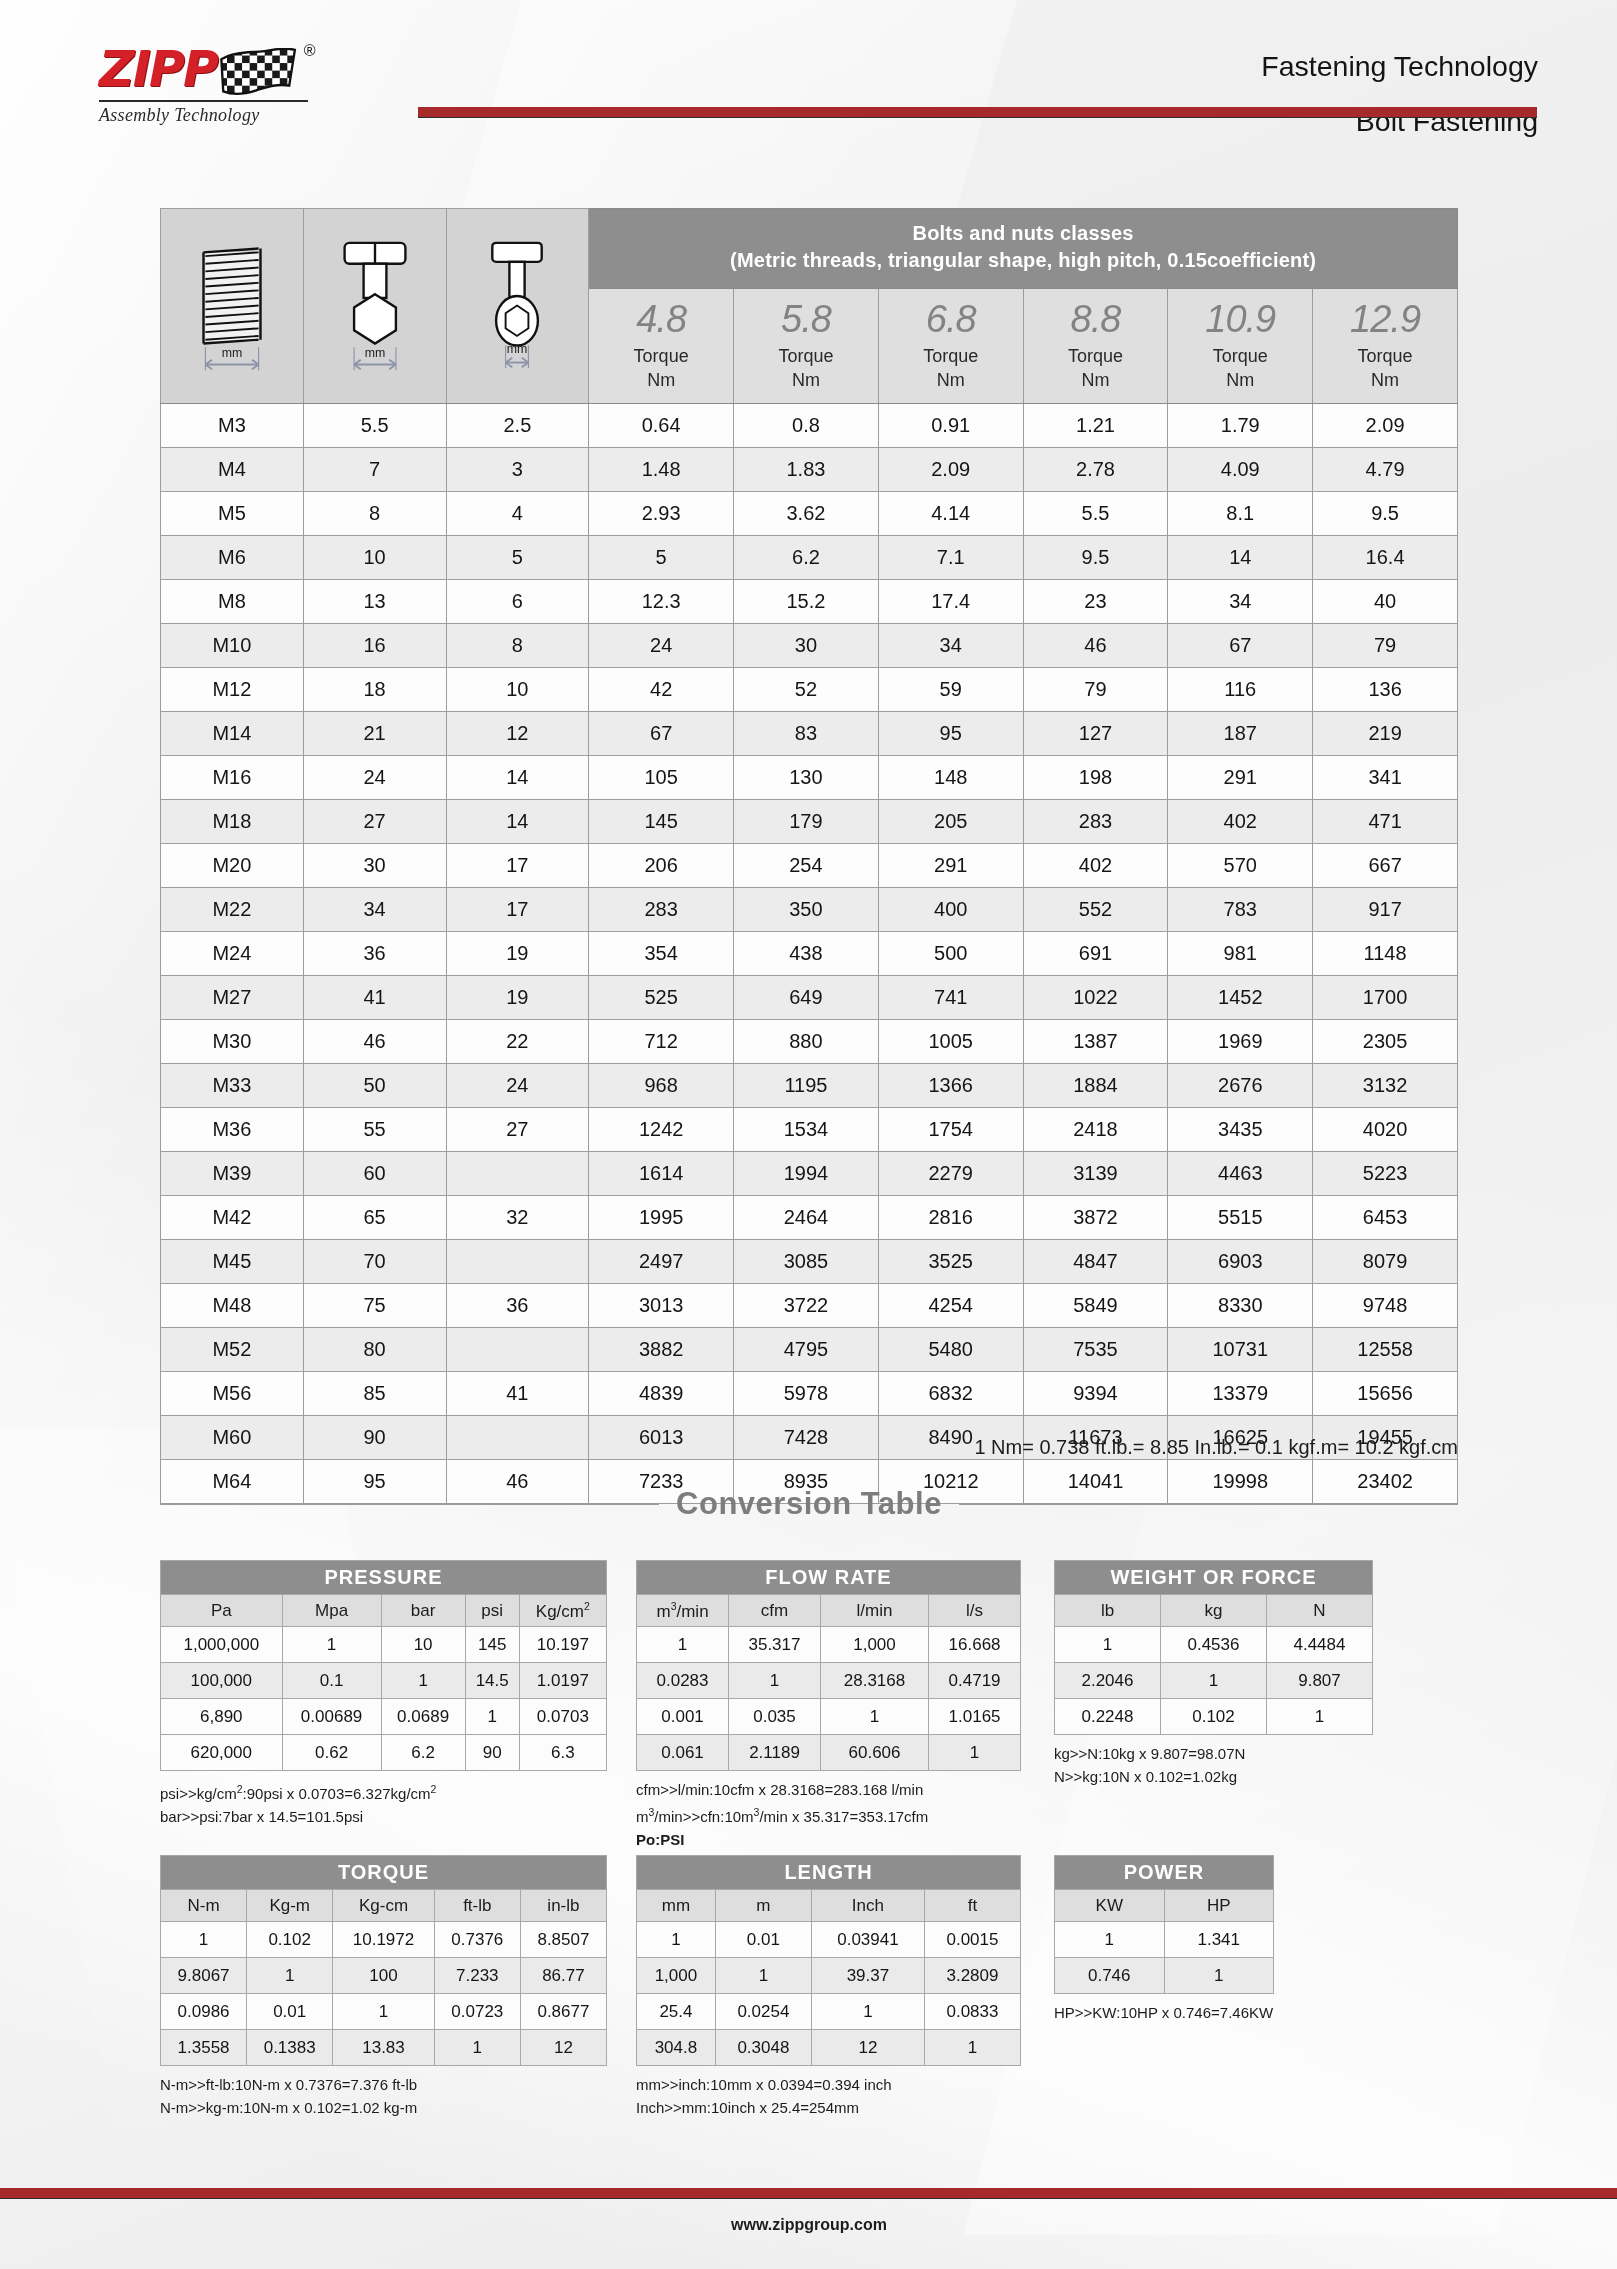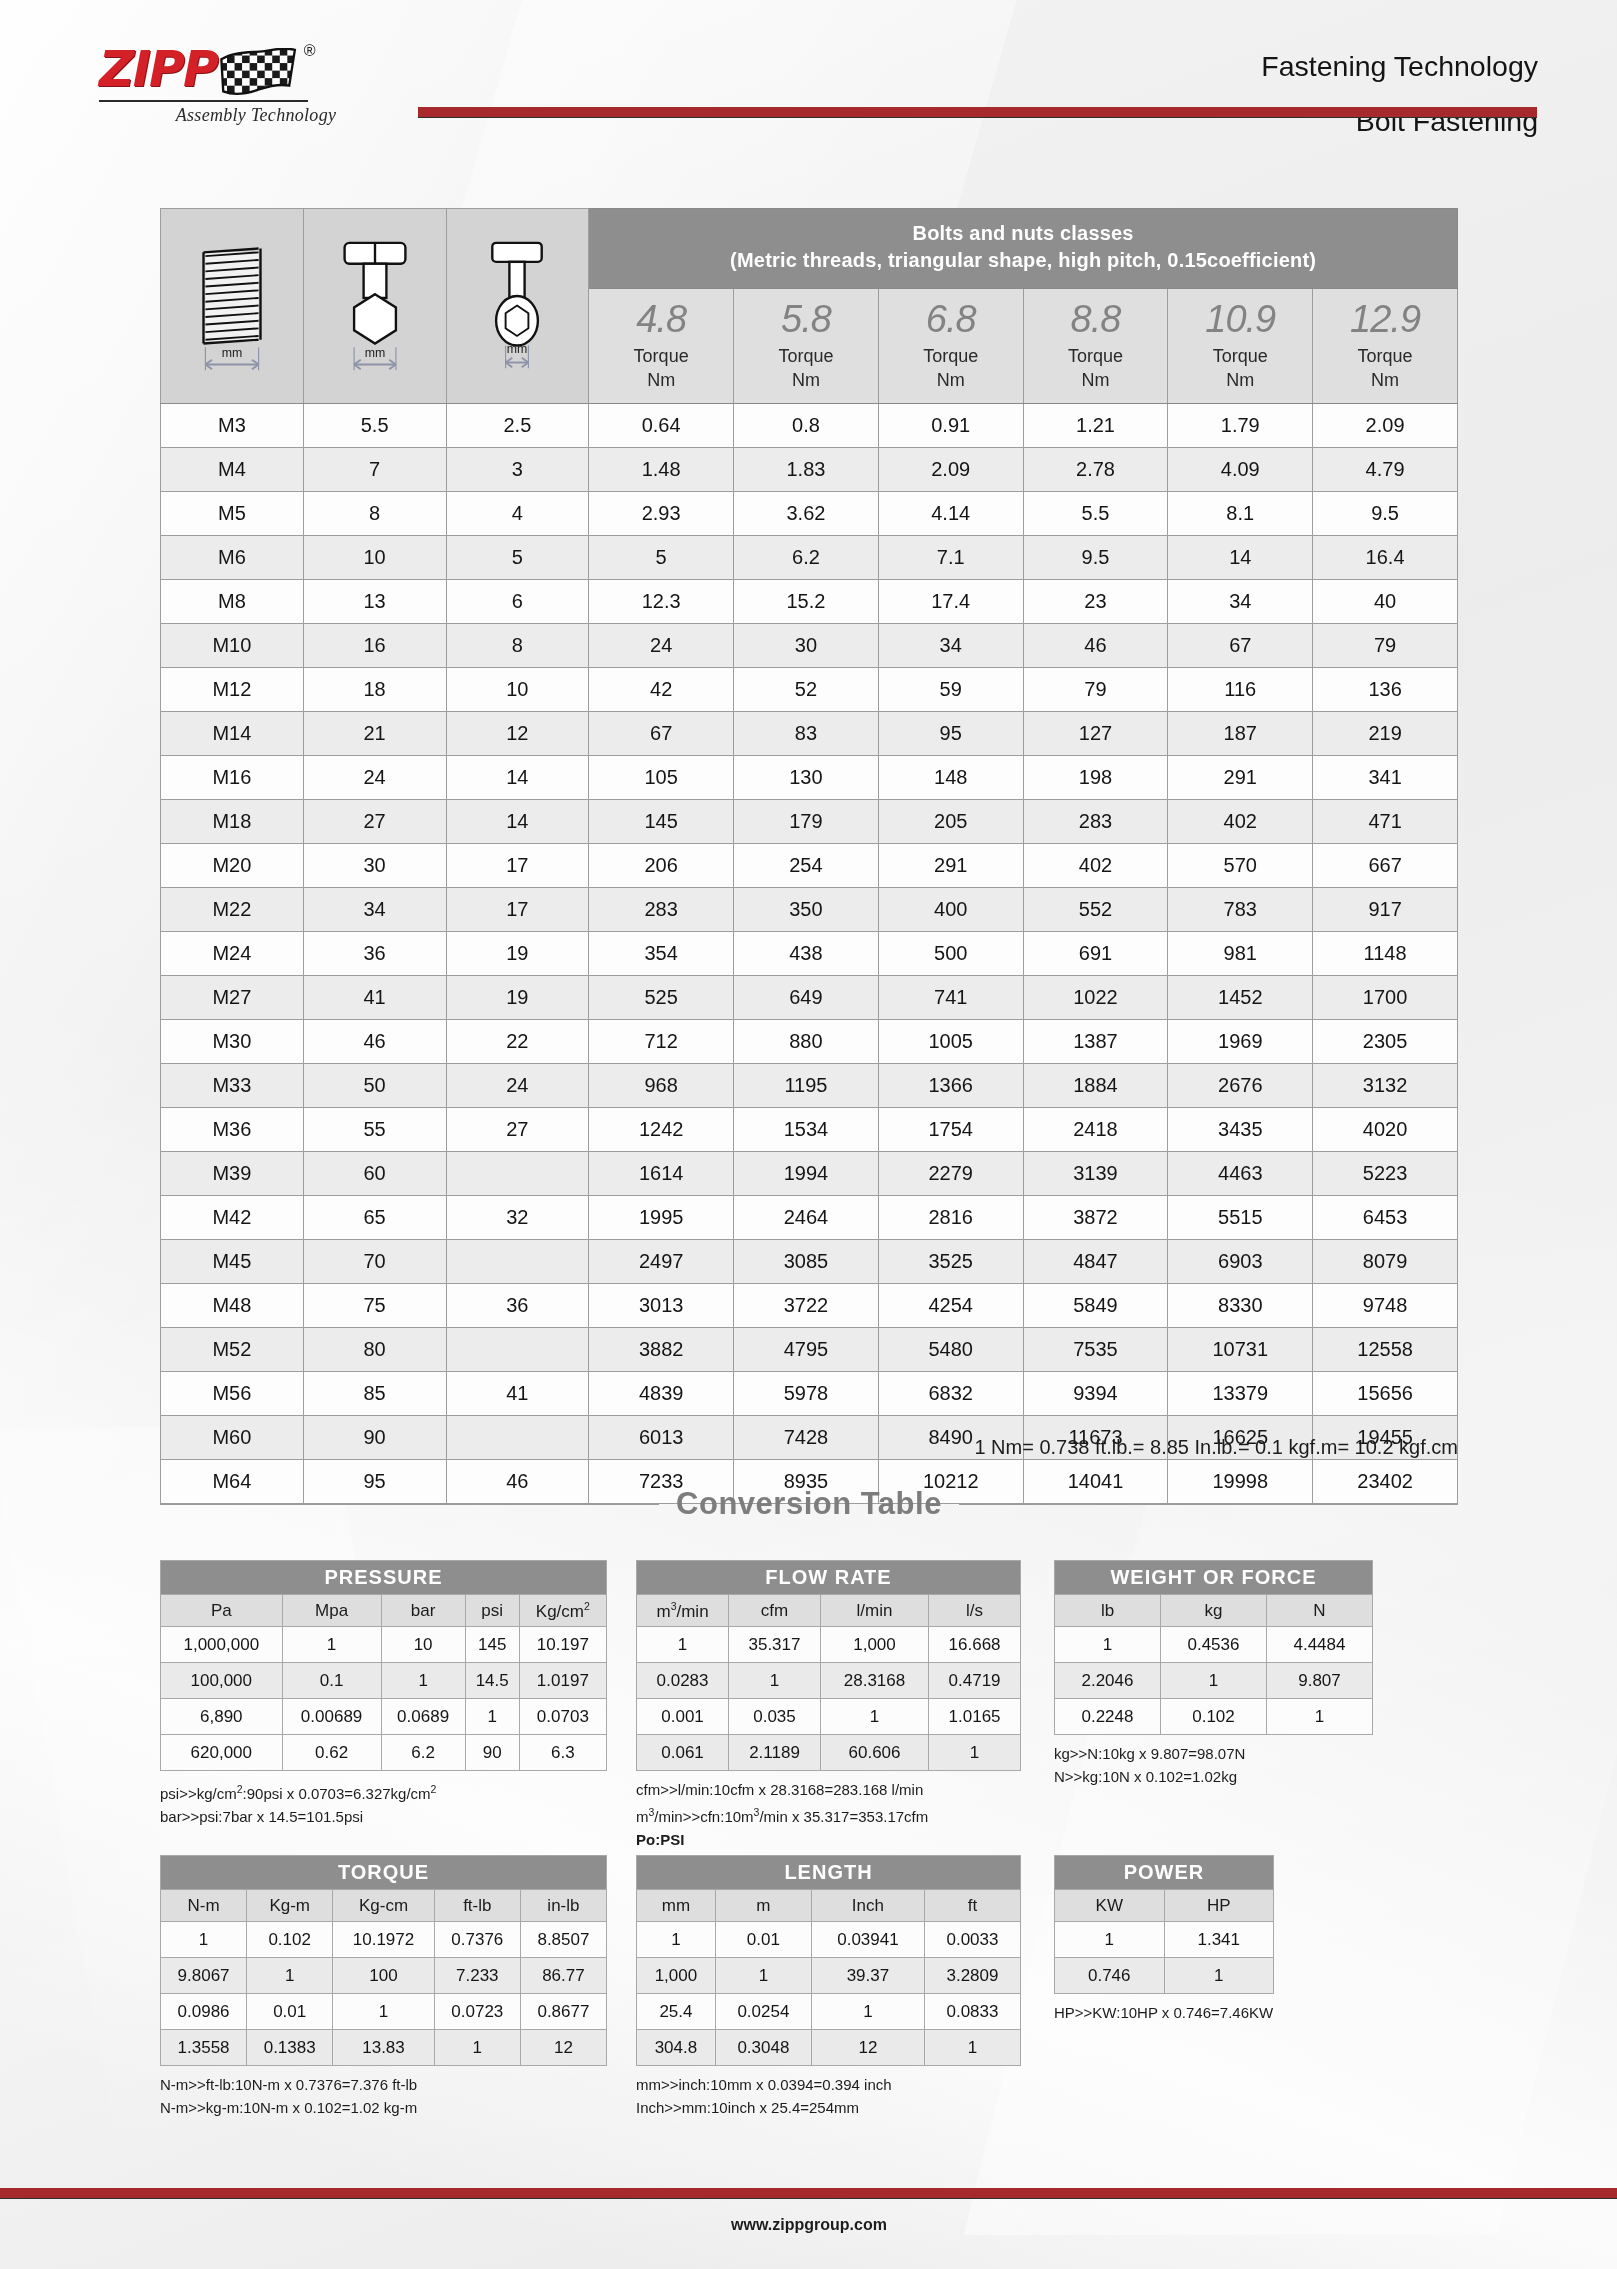--- a/index.html
+++ b/index.html
@@ -26,21 +26,21 @@
     transform: skewX(-16deg); }
   .sheen.b { left:1094px; top:1189px; width:533px; height:1046px;
     background: linear-gradient(200deg, rgba(255,255,255,0), rgba(255,255,255,.85));
     transform: skewX(-14deg); }
   .sheen.c { left:57px; top:1427px; width:342px; height:761px;
     background: linear-gradient(175deg, rgba(255,255,255,.6), rgba(255,255,255,0));
     transform: skewX(10deg); }
 
   
   .header { position:absolute; left:0; top:0; width:1618px; height:181px; }
-  .logo-wrap { position:absolute; left:99px; top:46px; width:314px;text-align:center; }
+  .logo-wrap { position:absolute; left:99px; top:46px; width:314px; }
   .logo-row { display:flex; align-items:flex-start; }
   .logo-zipp {
     font-family:"DejaVu Sans", sans-serif;
     font-weight:bold; font-style:italic; font-size:49px;
     color:#d42027; letter-spacing:-1.9px; line-height:48px;
     text-shadow: 1px 1px 0 #8c1116;
   }
   .flag { margin-left:1.9px; margin-top:1.9px; }
   .reg { font-size:16px; color:#222; margin-left:2.9px; margin-top:-3.8px; }
   .logo-rule { width:209px; height:1.9px; background:#2a2a2a; margin-top:2.9px; }
@@ -779,21 +779,21 @@
               <th class="ct-head">m</th>
               <th class="ct-head">Inch</th>
               <th class="ct-head">ft</th>
             </tr>
           </thead>
           <tbody>
             <tr class="r-odd">
               <td>1</td>
               <td>0.01</td>
               <td>0.03941</td>
-              <td>0.0033</td>
+              <td>0.0015</td>
             </tr>
             <tr class="r-even">
               <td>1,000</td>
               <td>1</td>
               <td>39.37</td>
               <td>3.2809</td>
             </tr>
             <tr class="r-odd">
               <td>25.4</td>
               <td>0.0254</td>

